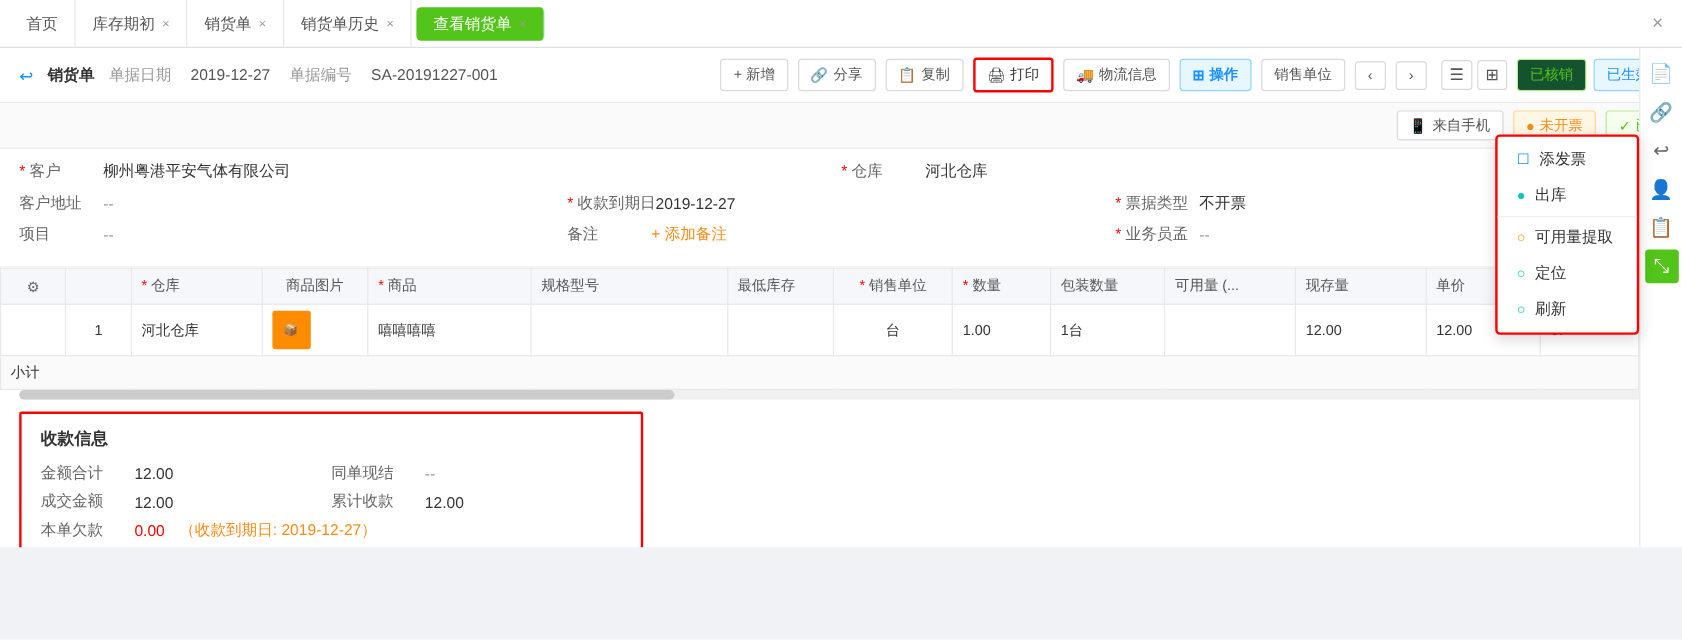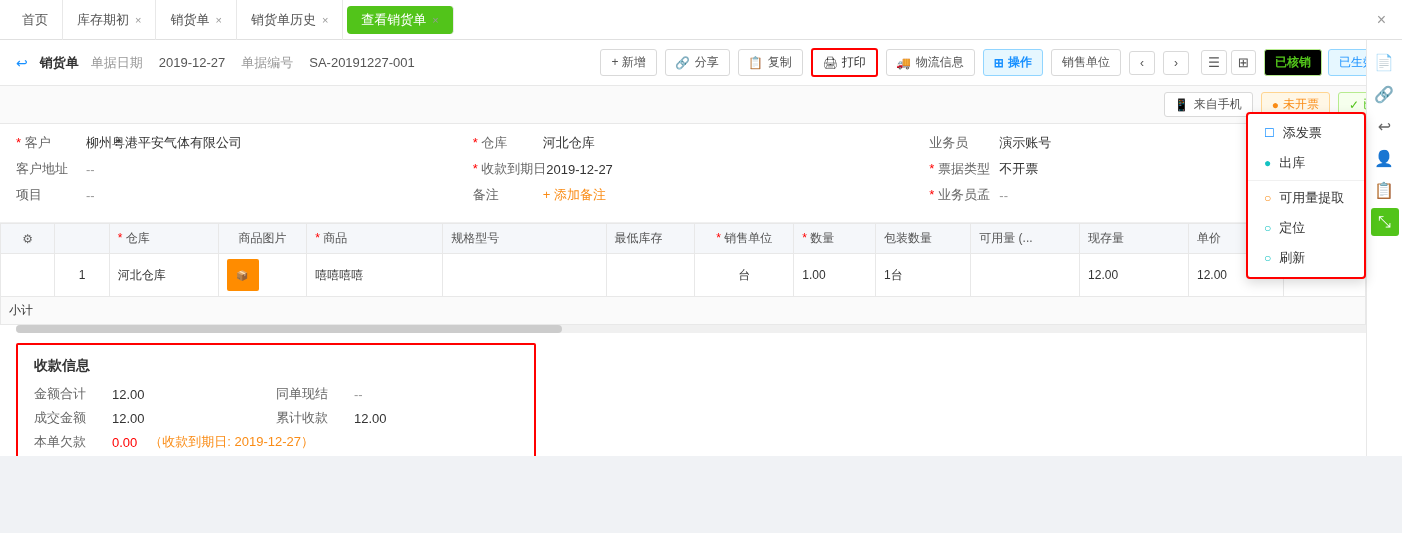--- a/index.html
+++ b/index.html
@@ -52,21 +52,21 @@
       padding: 4px 10px; border: 1px solid #d9d9d9;
       border-radius: 3px; cursor: pointer; background: #fff;
       font-size: 12px; color: #555; white-space: nowrap;
     }
     .action-btn.print-btn { border: 2px solid red; color: #333; }
     .btn-group { display: flex; gap: 6px; }
     .status-btn {
       padding: 4px 10px; border-radius: 3px; font-size: 12px;
       cursor: pointer; border: 1px solid;
     }
-    .status-btn.green { background: #000000; border-color: #b7eb8f; color: #52c41a; font-weight: bold; }
+    .status-btn.green { background: #14532d; border-color: #b7eb8f; color: #52c41a; }
     .status-btn.blue { background: #e6f7ff; border-color: #91d5ff; color: #1890ff; }
     .view-toggle { display: flex; gap: 4px; margin-left: 4px; }
     .view-btn { padding: 4px 6px; border: 1px solid #d9d9d9; border-radius: 3px; cursor: pointer; background: #fff; color: #555; }
 
     
     .sub-action-bar {
       display: flex; align-items: center; padding: 6px 16px;
       gap: 8px; background: #fafafa; border-bottom: 1px solid #e8e8e8;
       justify-content: flex-end;
     }
@@ -278,24 +278,20 @@
     <div class="form-section">
       <div class="form-row">
         <div class="form-field">
           <span class="form-label required">客户</span>
           <span class="form-value">柳州粤港平安气体有限公司</span>
         </div>
         <div class="form-field">
           <span class="form-label required">仓库</span>
           <span class="form-value">河北仓库</span>
         </div>
-        <div class="form-field">
-          <span class="form-label">业务员</span>
-          <span class="form-value">演示账号</span>
-        </div>
       </div>
       <div class="form-row">
         <div class="form-field">
           <span class="form-label">客户地址</span>
           <span class="form-value dash">--</span>
         </div>
         <div class="form-field">
           <span class="form-label required">收款到期日</span>
           <span class="form-value">2019-12-27</span>
         </div>

